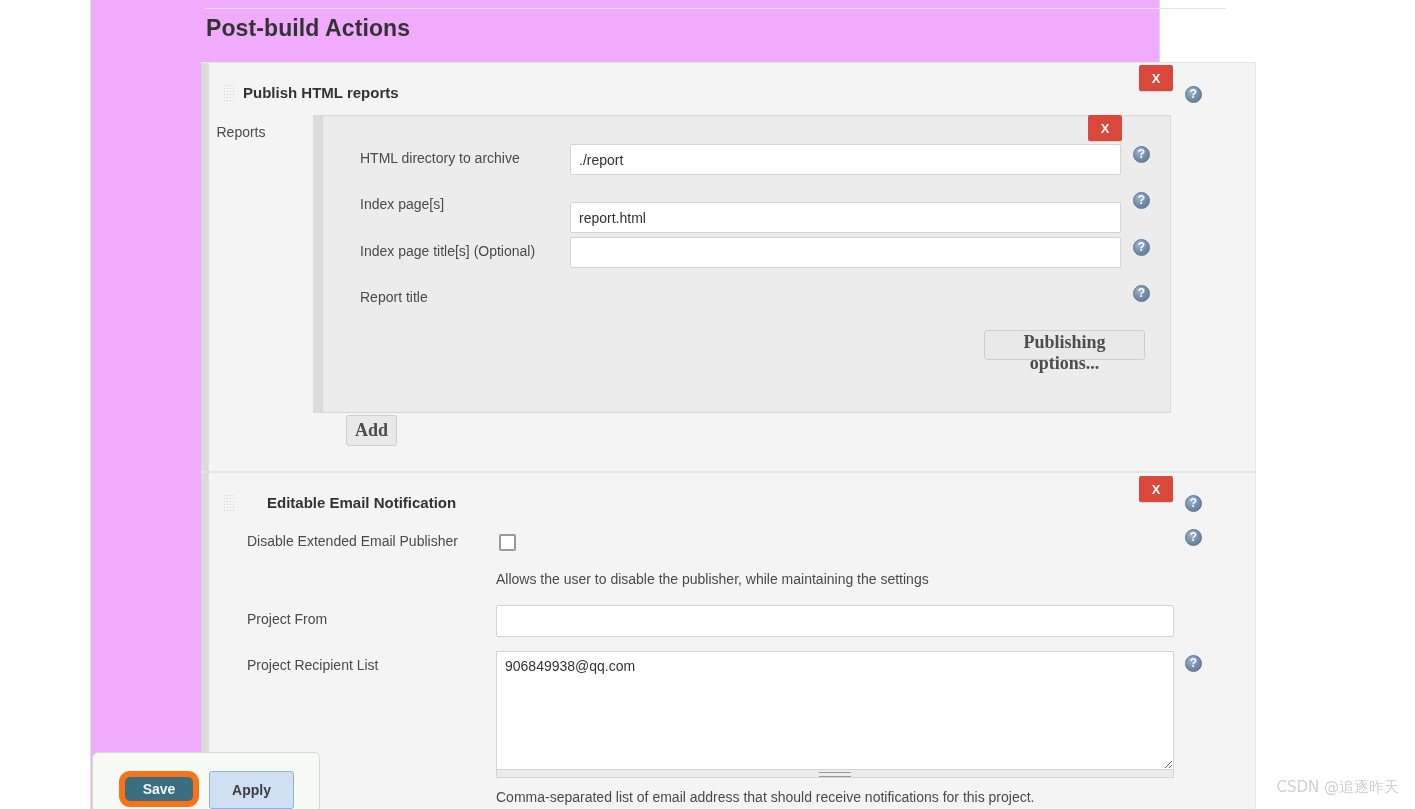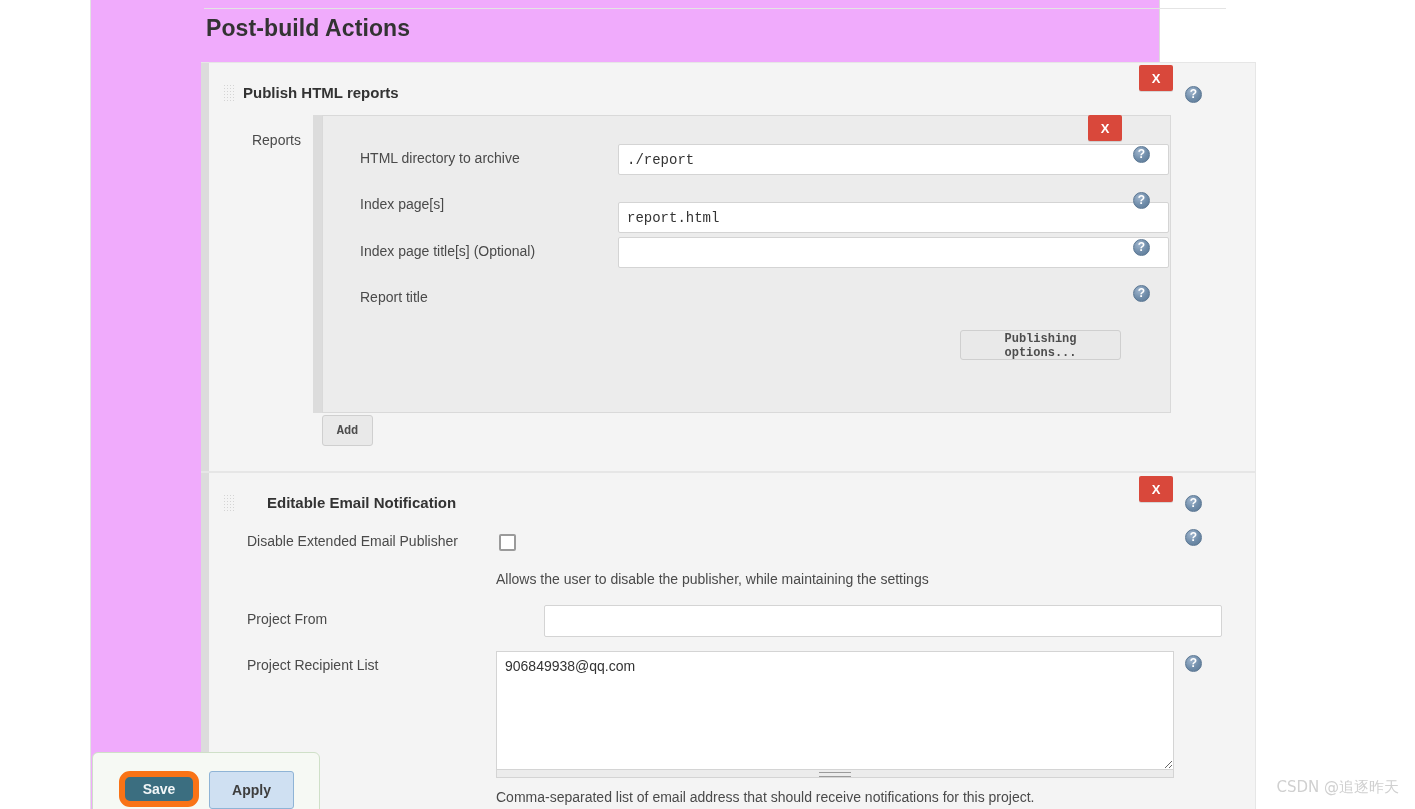--- a/index.html
+++ b/index.html
@@ -93,57 +93,57 @@
     font-size: 12px; font-weight: bold; color: #fff;
     line-height: 17px;
   }
 
   
   .lbl {
     position: absolute;
     font-size: 14px; color: #4a4a4a;
     white-space: nowrap;
   }
-  .lbl-r { text-align: right; margin-top: 8px; }
+  .lbl-r { text-align: center; }
 
   
   #reports-rail {
     position: absolute; left: 222px; top: 115px;
     width: 9px; height: 298px; background: #dcdcdc;
   }
   #reports-panel {
     position: absolute; left: 231px; top: 115px;
     width: 849px; height: 298px;
     background: #ececec;
     border: 1px solid #d9d9d9;
   }
 
   
   .tinput {
     position: absolute;
     height: 31px;
     background: #fff;
     border: 1px solid #d4d4d4;
     border-radius: 2px;
-    font-family: Liberation Mono, monospace;
+    font-family: Liberation Sans, sans-serif;
     font-size: 14px; color: #333;
     padding: 0 8px;
     outline: none;
-    margin-left: 48px;
   }
   .tinput::placeholder { color: #b3b3b3; }
 
   .btn-grey {
     position: absolute;
     background: #e9e9e9;
     border: 1px solid #cfcfcf;
     border-radius: 3px;
-    font-family: Liberation Mono, monospace;
-    font-size: 12px; font-weight: bold; color: #4d4d4d;
-    cursor: pointer;
+    font-family: Liberation Serif, serif;
+    font-size: 18px; font-weight: bold; color: #4d4d4d;
+    cursor: pointer;
+    margin-left: 24px;
   }
 
   
   #chk-disable {
     position: absolute; left: 408px; top: 534px;
     width: 17px; height: 17px;
     -webkit-appearance: none; appearance: none;
     background: #fff;
     border: 2px solid #9a9a9a;
     border-radius: 2px;

